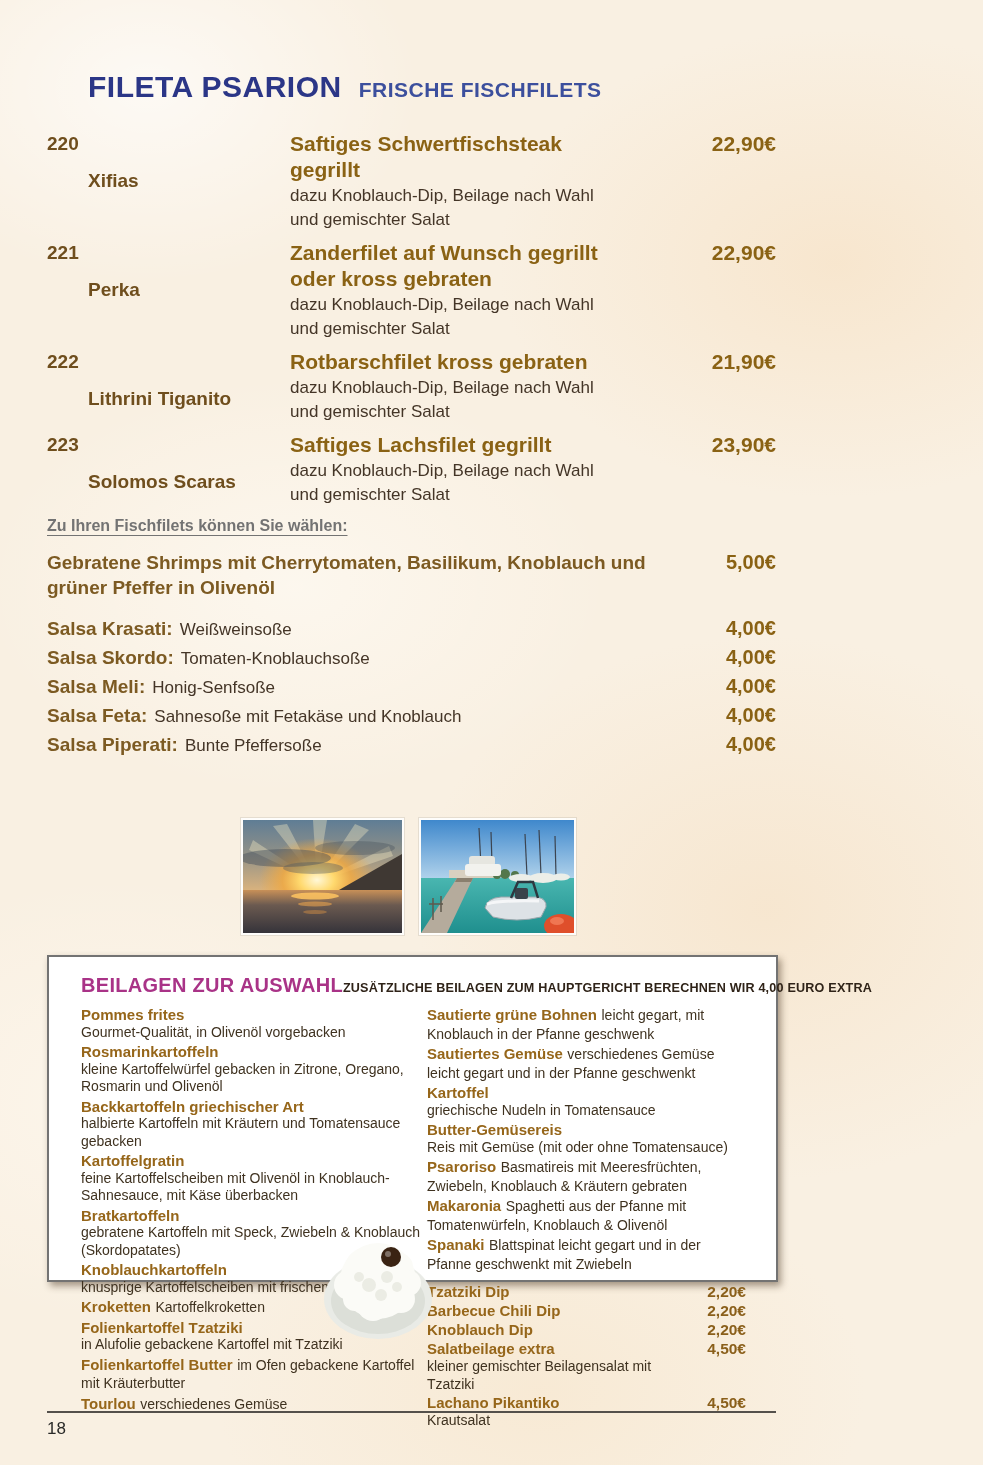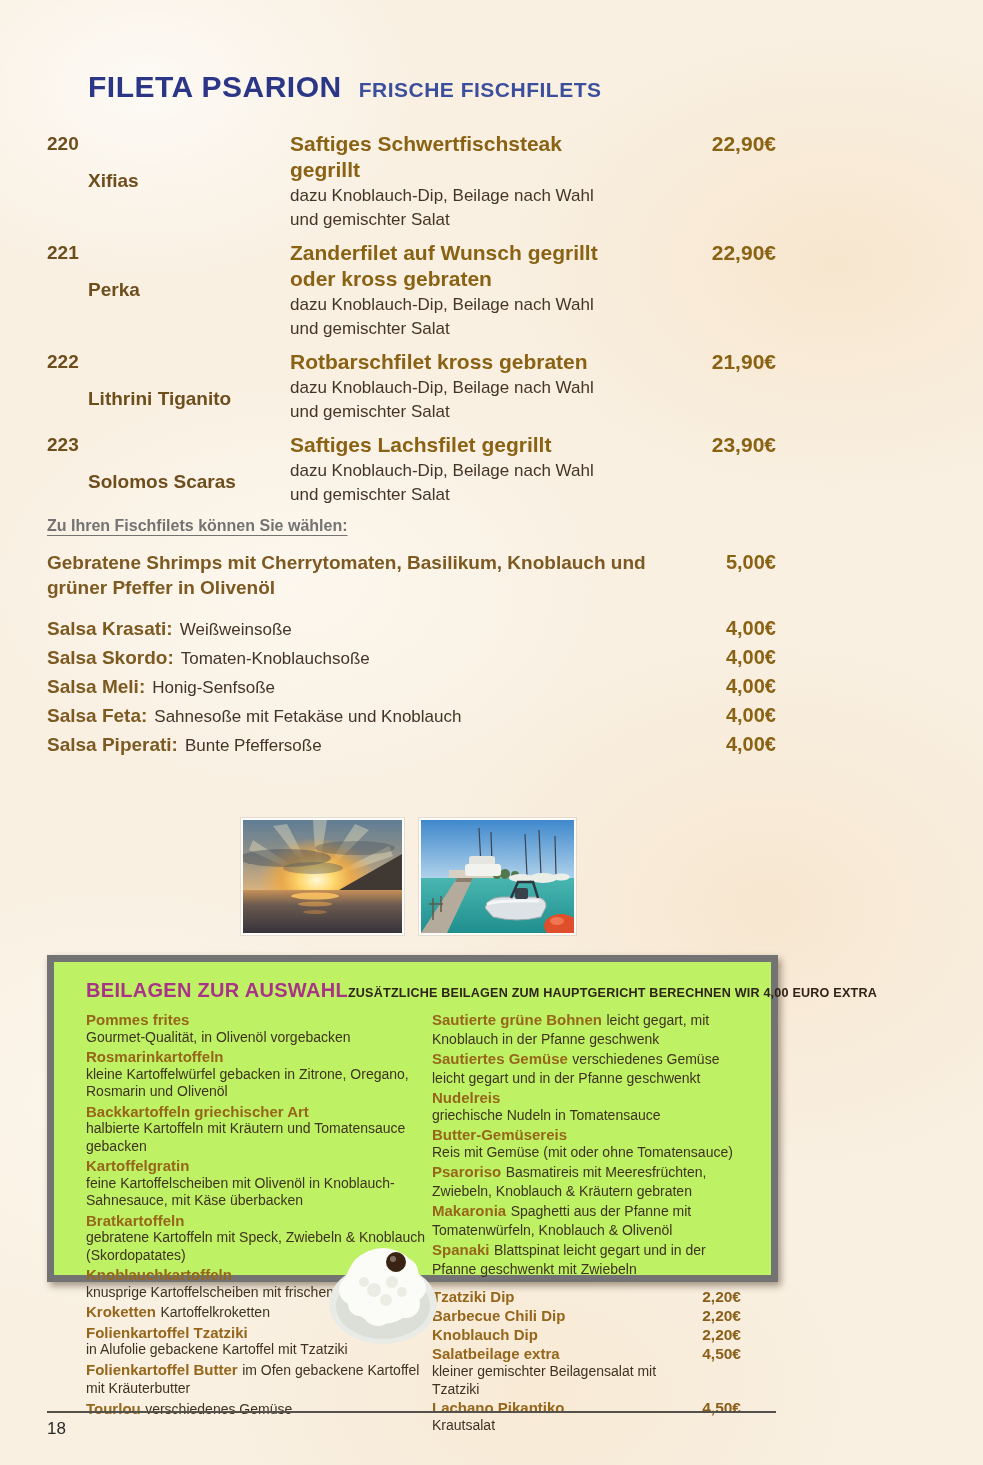--- a/index.html
+++ b/index.html
@@ -51,21 +51,21 @@
   
   .photos { position:absolute; left:241px; top:818px; display:flex; }
   .photo { border:2px solid rgba(255,255,255,.85); box-shadow:0 0 0 1px rgba(0,0,0,.08); }
   .photo svg { display:block; }
   .photo-sunset { width:163px; height:117px; }
   .photo-marina { width:157px; height:117px; margin-left:15px; }
 
   
   .bbox {
     position:absolute; left:47px; top:955px; width:731px; height:327px;
-    background:#bef264; border:7px solid #737373;
+    background:#ffffff; border:2px solid #737373;
     box-shadow:3px 4px 7px rgba(60,40,20,.45);
     padding:17px 30px 10px 32px;
   }
   .bbox-header { display:flex; align-items:baseline; margin-bottom:9px; white-space:nowrap; }
   .bbox-title    { font-size:20px; font-weight:bold; color:#a93387; letter-spacing:.3px; }
   .bbox-subtitle { font-size:12.6px; font-weight:600; color:#2f2318; letter-spacing:.2px; }
   .bbox-cols { display:flex; }
   .bcol-left  { width:346px; flex:none; }
   .bcol-right { flex:1; }
   .bx-item { margin-bottom:2px; }
@@ -332,21 +332,21 @@
               <span class="bx-name">Sautierte grüne Bohnen</span>
               <span class="bx-desc">leicht gegart, mit Knoblauch in der Pfanne geschwenk</span>
             </div>
 
             <div class="bx-item inline">
               <span class="bx-name">Sautiertes Gemüse</span>
               <span class="bx-desc">verschiedenes Gemüse leicht gegart und in der Pfanne geschwenkt</span>
             </div>
 
             <div class="bx-item">
-              <span class="bx-name">Nudelreis</span>
+              <span class="bx-name">Kartoffel</span>
               <span class="bx-desc">griechische Nudeln in Tomatensauce</span>
             </div>
 
             <div class="bx-item">
               <span class="bx-name">Butter-Gemüsereis</span>
               <span class="bx-desc">Reis mit Gemüse (mit oder ohne Tomatensauce)</span>
             </div>
 
             <div class="bx-item inline">
               <span class="bx-name">Psaroriso</span>

